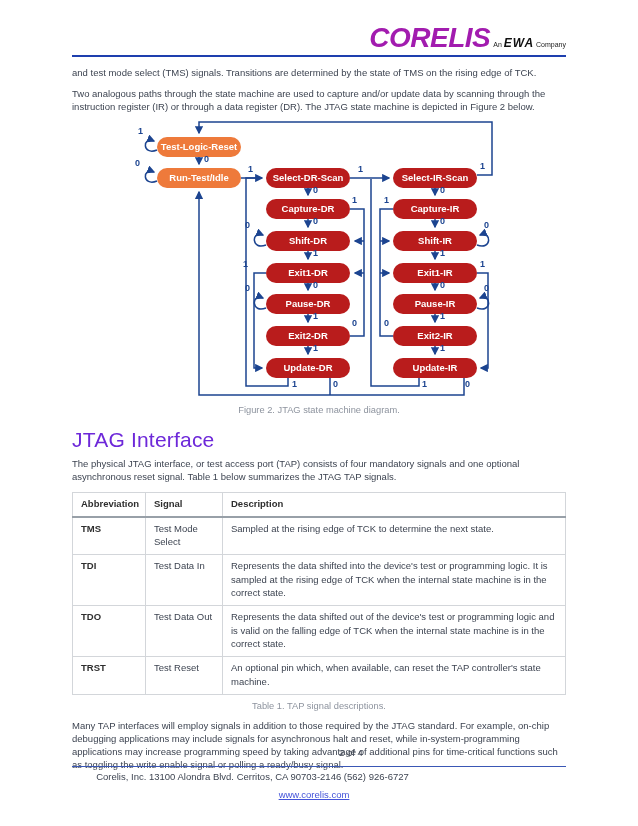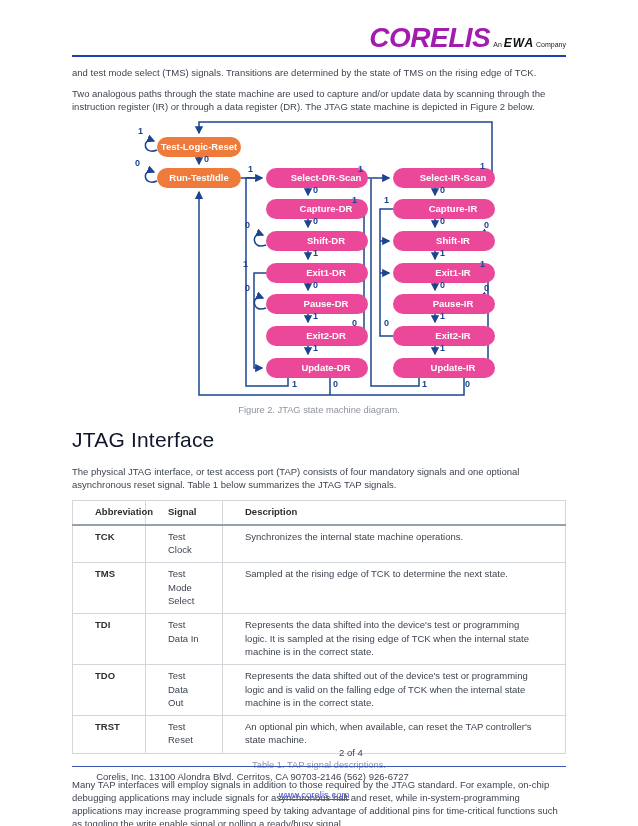--- a/index.html
+++ b/index.html
@@ -10,36 +10,36 @@
   
   .logo-row{display:flex;justify-content:flex-end;align-items:flex-end;}
   .logo-main{font-size:28px;font-style:italic;font-weight:bold;color:#a21caf;line-height:1;letter-spacing:-0.5px;}
   .logo-sub{font-size:7px;color:#1a1a1a;margin-left:3px;padding-bottom:2px;white-space:nowrap;}
   .ewa{font-size:12px;font-weight:bold;font-style:italic;letter-spacing:1px;color:#111;}
   .header-rule{height:2px;background:#1e3fae;margin-top:3px;}
 
   
   p.body{font-size:9.5px;color:#3d4451;line-height:1.38;margin:8px 0 0;}
   p.first{margin-top:9px;}
-  h1.sec{font-size:21px;font-weight:400;color:#0f172a;margin:13px 0 0;letter-spacing:0.2px;}
+  h1.sec{font-size:21px;font-weight:400;color:#6d28d9;margin:13px 0 0;letter-spacing:0.2px;}
   .figcap{font-size:9.3px;color:#8d939e;text-align:center;margin-top:3px;}
   .tabcap{font-size:9.3px;color:#8d939e;text-align:center;margin-top:6px;}
 
   
   .diagram{position:relative;width:420px;height:284px;margin:5px 0 0 56px;}
   .diagram svg{position:absolute;left:0;top:0;}
   .node{position:absolute;width:84px;height:20px;border-radius:10px;color:#fff;
         font-size:9.5px;font-weight:bold;text-align:center;line-height:20px;white-space:nowrap;}
-  .node.blue{background:#ec4899;padding-left:18px;}
+  .node.blue{background:#b91c1c;}
   .node.orange{background:#ee7a3b;}
   .tl{position:absolute;font-size:9px;font-weight:bold;color:#1c4490;line-height:1;}
 
   
   table.sig{width:100%;border-collapse:collapse;margin-top:8px;font-size:9.5px;color:#3d4451;table-layout:fixed;}
-  table.sig th,table.sig td{border:1px solid #d3d6da;padding:4px 22px 6px;vertical-align:top;text-align:left;line-height:1.4;}
+  table.sig th,table.sig td{border:1px solid #d3d6da;padding:4px 8px 6px;vertical-align:top;text-align:left;line-height:1.4;}
   table.sig th{color:#2e2e2e;border-bottom:2px solid #98a0a8;font-size:9.5px;}
   td.abbr{font-weight:bold;color:#2e2e2e;}
   .col-abbr{width:73px;} .col-sig{width:77px;}
 
   
   .pagenum{position:absolute;left:0;width:638px;top:747px;text-align:center;font-size:9.5px;color:#3d4451;padding-left:32px;}
   .footer-rule{position:absolute;left:72px;right:72px;top:766px;height:1px;background:#3a57b5;}
   .address{position:absolute;left:0;width:505px;top:771px;text-align:center;font-size:9.5px;color:#3d4451;}
   .weblink{position:absolute;left:0;width:628px;top:789px;text-align:center;font-size:9.5px;}
   .weblink a{color:#4353d9;text-decoration:underline;}
@@ -160,42 +160,37 @@
       <span class="tl" style="left:312px;top:194px">1</span>
       <span class="tl" style="left:256px;top:201px">0</span>
       <span class="tl" style="left:312px;top:226px">1</span>
       <span class="tl" style="left:294px;top:262px">1</span>
       <span class="tl" style="left:337px;top:262px">0</span>
     </div>
 
     <div class="figcap">Figure 2. JTAG state machine diagram.</div>
 
     <h1 class="sec">JTAG Interface</h1>
-    <p class="body" style="margin-top:13px">The physical JTAG interface, or test access port (TAP) consists of four mandatory signals and one optional asynchronous reset signal. Table 1 below summarizes the JTAG TAP signals.</p>
+    <p class="body" style="margin-top:5px">The physical JTAG interface, or test access port (TAP) consists of four mandatory signals and one optional asynchronous reset signal. Table 1 below summarizes the JTAG TAP signals.</p>
 
     <table class="sig">
       <colgroup>
           <col class="col-abbr">
           <col class="col-sig">
           <col>
         </colgroup>
       <thead>
         <tr>
           <th>Abbreviation</th>
           <th>Signal</th>
           <th>Description</th>
         </tr>
       </thead>
       <tbody>
         <tr>
-          <td class="abbr">TCK</td>
-          <td>Test Clock</td>
-          <td>Synchronizes the internal state machine operations.</td>
-        </tr>
-        <tr>
           <td class="abbr">TMS</td>
           <td>Test Mode Select</td>
           <td>Sampled at the rising edge of TCK to determine the next state.</td>
         </tr>
         <tr>
           <td class="abbr">TDI</td>
           <td>Test Data In</td>
           <td>Represents the data shifted into the device's test or programming logic. It is sampled at the rising edge of TCK when the internal state machine is in the correct state.</td>
         </tr>
         <tr>

